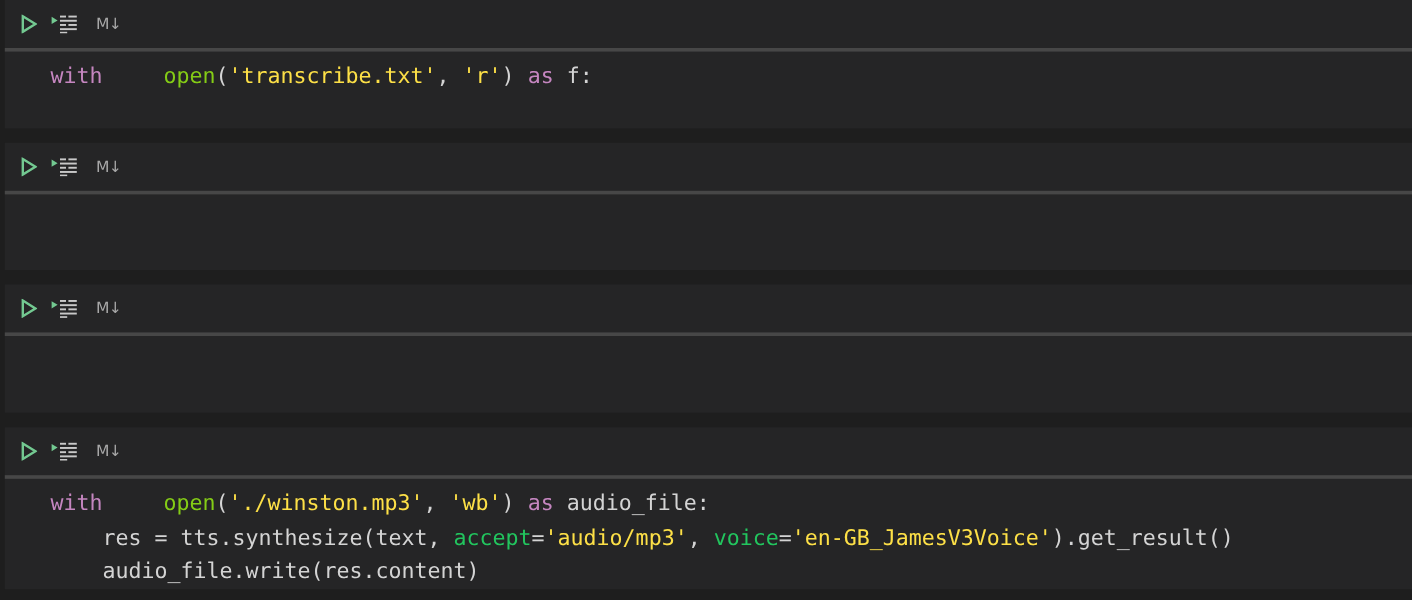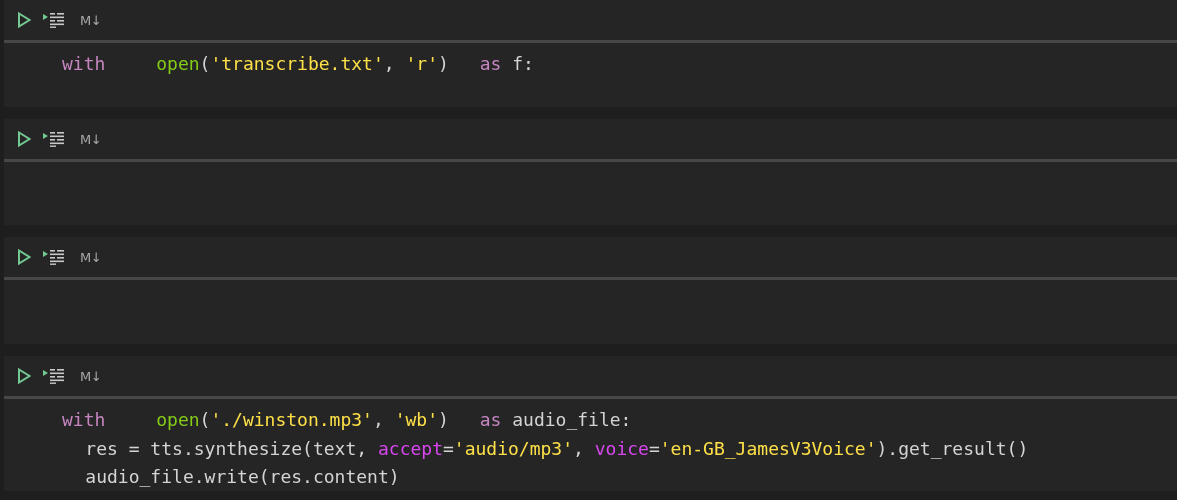--- a/index.html
+++ b/index.html
@@ -20,26 +20,26 @@
   .run-btn { width: 16px; height: 18px; margin-right: 10px; }
   .runbelow-btn { width: 24px; height: 18px; margin-right: 14px; }
   .md-btn { font-family: "DejaVu Sans", sans-serif; font-size: 13px; color: #a8a8a8; letter-spacing: -0.5px; }
   .sep { height: 3px; background: #474747; }
   .code {
     padding: 7px 0 0 38px; box-sizing: border-box;
     font-size: 18px; line-height: 28.5px; color: #d4d4d4;
     white-space: pre;
   }
   .code .line { height: 28.5px; }
-  .kw { color: #c586c0; margin-left: 20px; }
+  .kw { color: #c586c0; }
   .fn { color: #84cc16; margin-left: 40px; }
   .str { color: #fde047; }
   .esc { color: #d7ba7d; }
   .bi { color: #4ec9b0; }
-  .param { color: #d946ef; margin-top: 25px; }
+  .param { color: #22c55e; margin-top: 25px; }
 </style>
 </head>
 <body>
 
 <div>
 
   <div class="cell" style="top:0px;height:107px;">
     <div class="toolbar">
       <span class="tb-btn run-btn">
         <svg width="14" height="16" viewBox="0 0 14 16">

